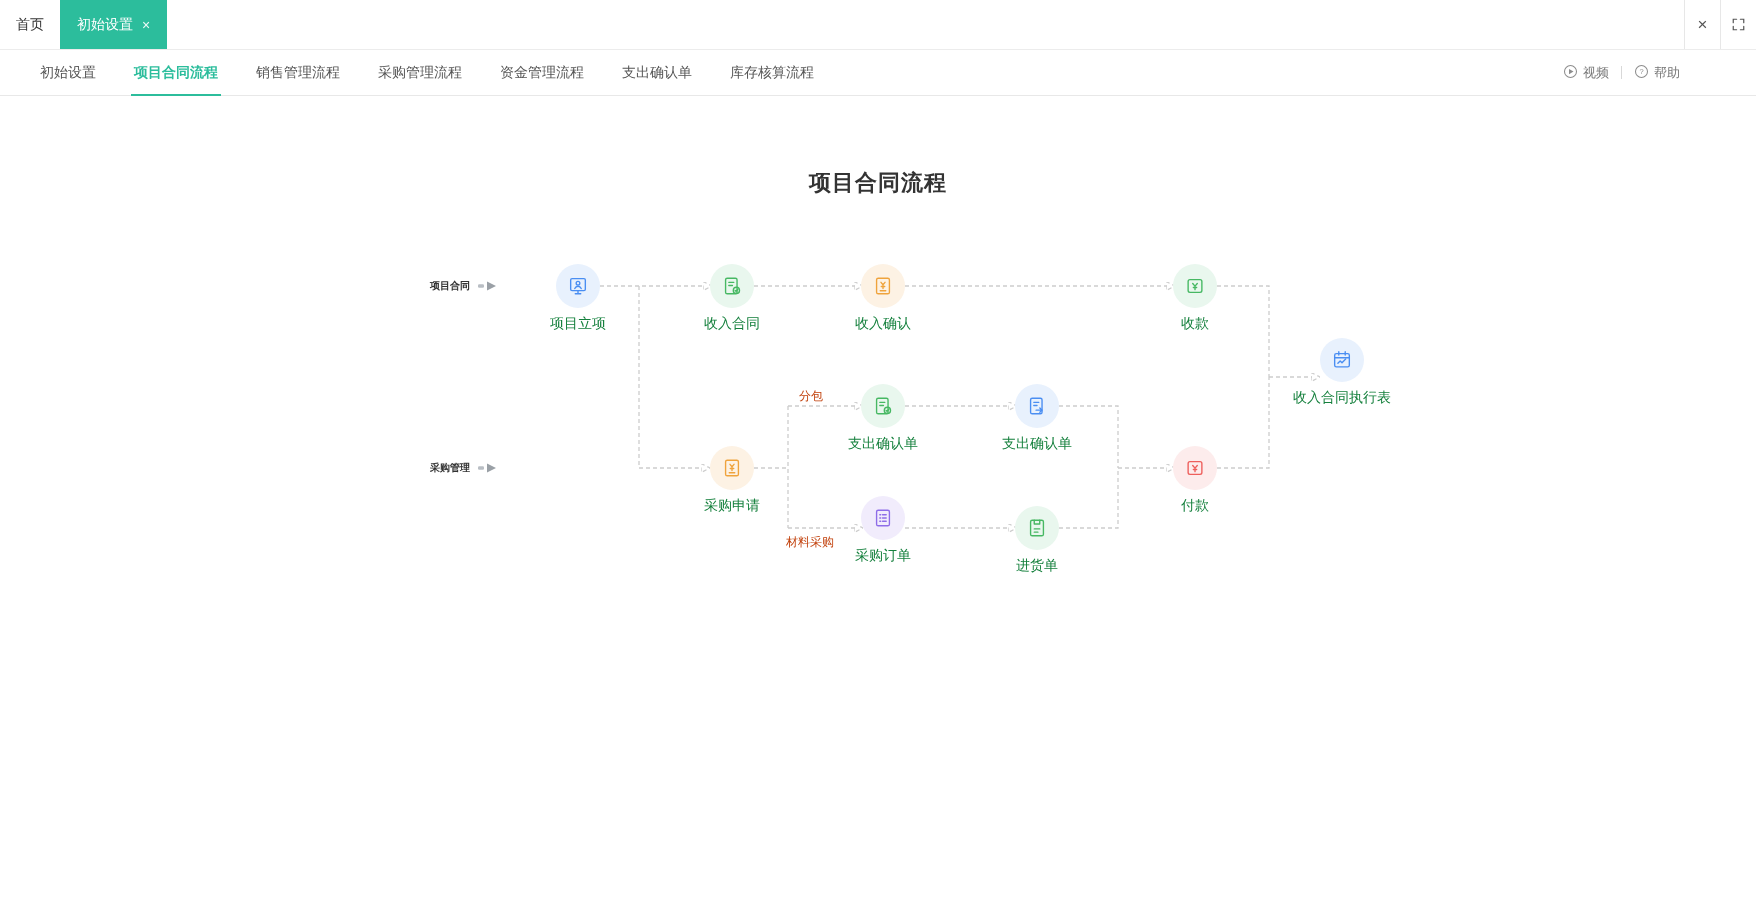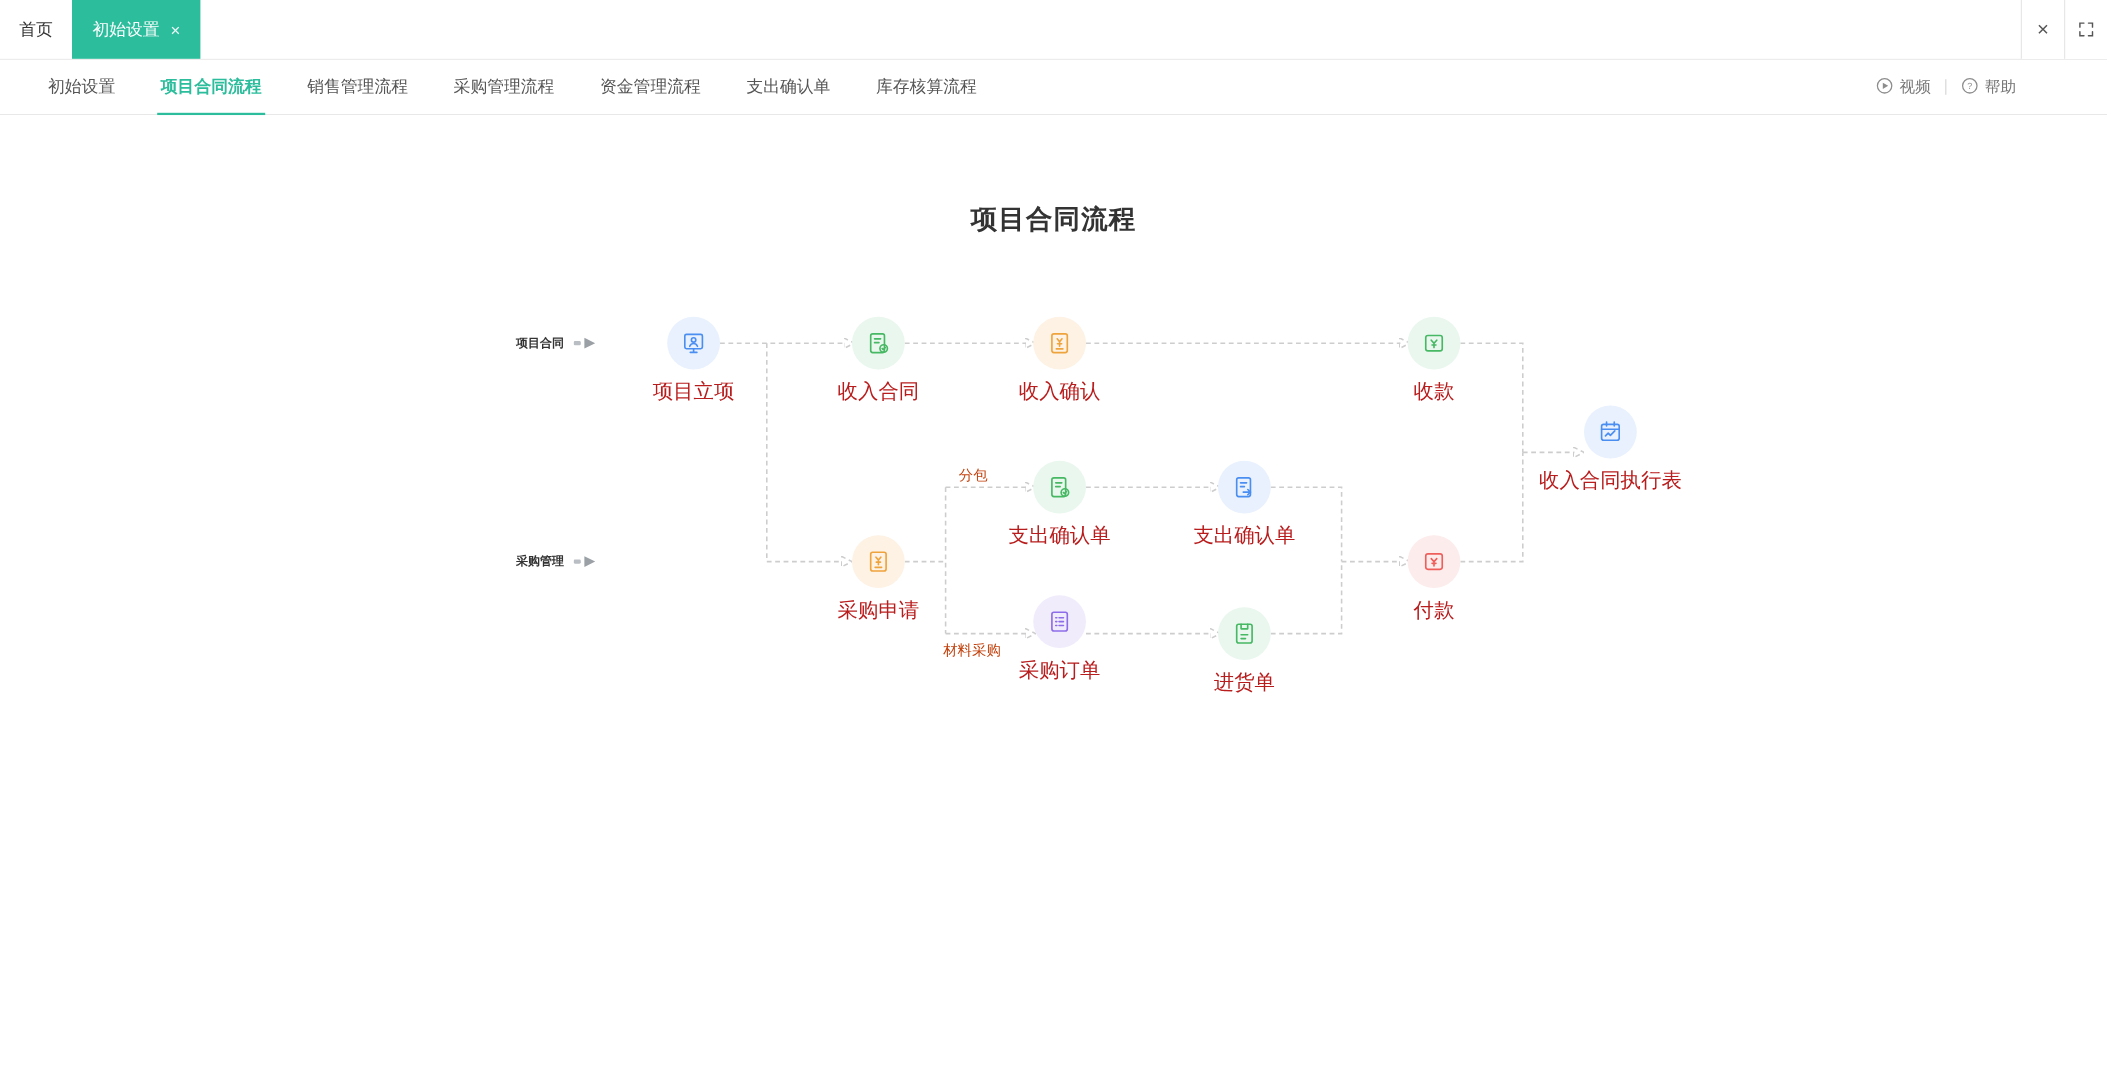--- a/index.html
+++ b/index.html
@@ -26,21 +26,21 @@
   .nav-sep { width:1px; height:13px; background:#d8d8d8; margin:0 12px; }
 
   
   .main { position:relative; height:800px; background:#fff; }
   .diagram-title { position:absolute; top:72px; left:0; width:100%; text-align:center; font-size:22px; font-weight:bold; color:#333; letter-spacing:1px; }
   .edges { position:absolute; left:0; top:0; pointer-events:none; }
   .edges path { fill:none; stroke:#cdcdcd; stroke-width:1.3; stroke-dasharray:4 3; }
 
   .node { position:absolute; width:44px; height:44px; cursor:pointer; }
   .bubble { width:44px; height:44px; border-radius:50%; display:flex; align-items:center; justify-content:center; }
-  .node-label { position:absolute; top:51px; left:50%; transform:translateX(-50%); white-space:nowrap; font-size:17px; color:#b91c1c; text-align:left; }
+  .node-label { position:absolute; top:51px; left:50%; transform:translateX(-50%); white-space:nowrap; font-size:14px; color:#15803d; text-align:left; }
   .c-blue   .bubble { background:#e8f1fd; color:#4a8ef2; }
   .c-green  .bubble { background:#e9f7ee; color:#47b863; }
   .c-orange .bubble { background:#fdf2e4; color:#efa33c; }
   .c-red    .bubble { background:#fdecec; color:#ee5f5c; }
   .c-purple .bubble { background:#f1ecfc; color:#8e6de8; }
 
   .group-label { position:absolute; display:flex; align-items:center; gap:8px; font-size:10px; font-weight:bold; color:#333; height:22px; }
   .edge-label { position:absolute; font-size:12px; color:#c2410c; white-space:nowrap; }
   .hidden-defs { position:absolute; width:0; height:0; overflow:hidden; }
 </style>

